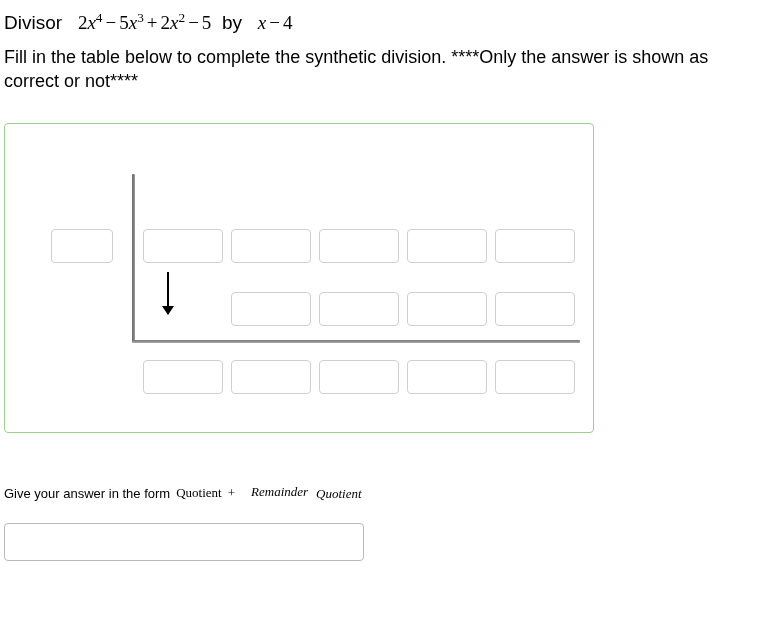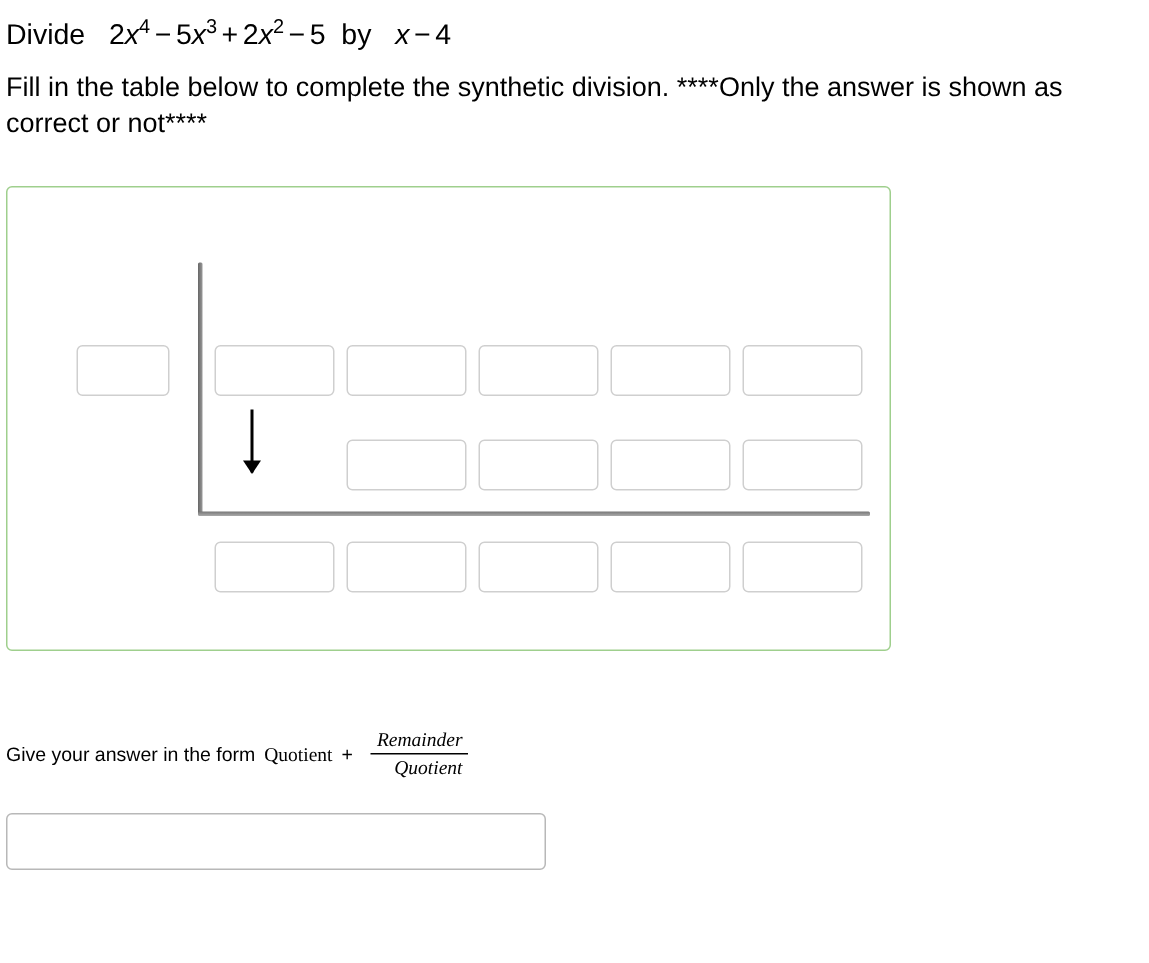--- a/index.html
+++ b/index.html
@@ -8,21 +8,21 @@
       font-size: 18px;
       color: #000;
       padding: 10px 4px;
       width: 766px;
       background: #fff;
     }
     .problem-line {
       margin-bottom: 12px;
       font-size: 19px;
     }
-    .math { font-family: Liberation Sans, sans-serif; font-style: italic; }
+    .math { font-family: Liberation Serif, serif; font-style: italic; }
     .math .num { font-style: normal; }
     sup { font-size: 0.7em; font-style: normal; }
     .minus { font-style: normal; padding: 0 3px;}
     .plus { font-style: normal; padding: 0 3px;}
     .instructions {
       font-size: 18px;
       line-height: 1.3;
       margin-bottom: 30px;
     }
     .panel {
@@ -80,21 +80,21 @@
     }
     .answer-prompt {
       margin-top: 52px;
       font-size: 13px;
       display: flex;
       align-items: center;
       gap: 6px;
     }
     .frac {
       display: inline-flex;
-      flex-direction: column;
+      flex-direction: row;
       align-items: flex-end;
       font-family: 'Times New Roman', serif;
       font-style: italic;
       line-height: 1.1;
       margin-left: 6px;
     }
     .frac .top { padding: 0 4px 2px; }
     .frac .bar { width: 100%; height: 1px; background: #000; }
     .frac .bot { padding: 2px 4px 0; }
     .quotient-word { font-family:'Times New Roman',serif; }
@@ -107,21 +107,21 @@
       padding: 4px 8px;
     }
     .nowrap { white-space: nowrap;}
   </style>
 </head>
 <body>
 
 
 
 <div class="problem-line">
-  <span>Divide</span>&nbsp;&nbsp;
+  <span>Divisor</span>&nbsp;&nbsp;
   <span class="math nowrap"><span class="num">2</span>x<sup>4</sup><span class="minus">−</span><span class="num">5</span>x<sup>3</sup><span class="plus">+</span><span class="num">2</span>x<sup>2</sup><span class="minus">−</span><span class="num">5</span></span>&nbsp;&nbsp;<span>by</span>&nbsp;&nbsp;
   <span class="math nowrap"><span>x</span><span class="minus">−</span><span class="num">4</span></span>
 </div>
 
 <div class="instructions">Fill in the table below to complete the synthetic division.  ****Only the answer is shown as correct  or not****</div>
 
 <div class="panel">
   <div class="syn-wrap">
     <div class="vline"></div>
     <div class="hline"></div>

